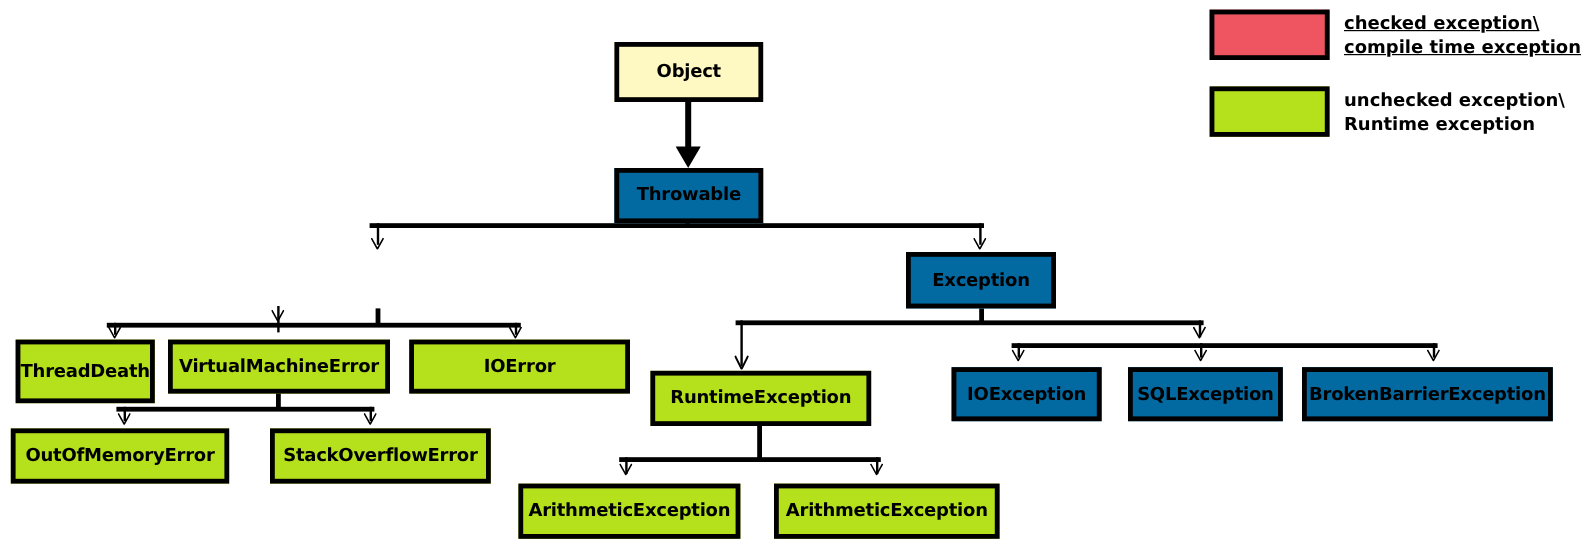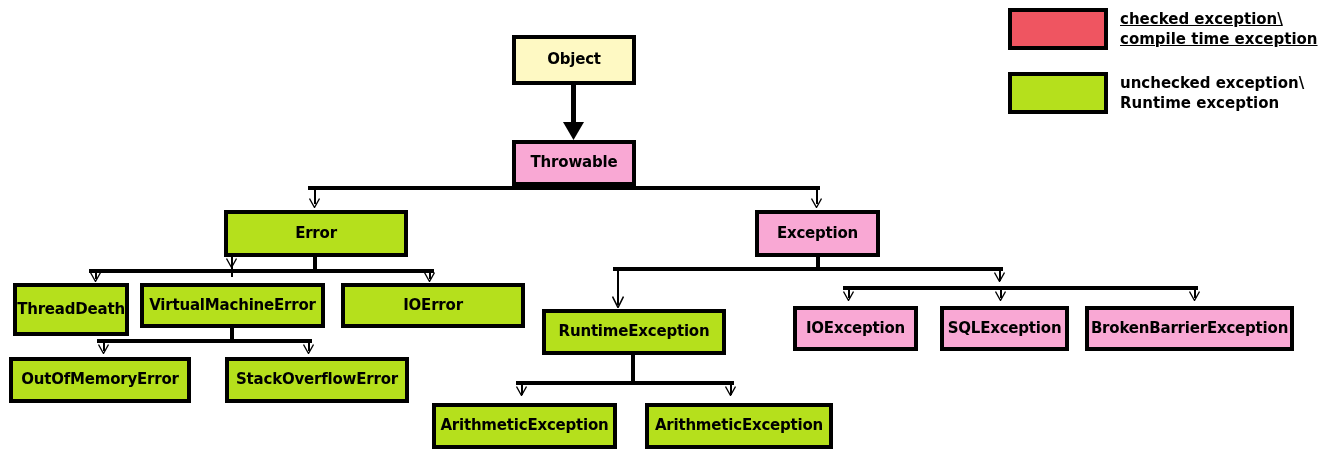--- a/index.html
+++ b/index.html
@@ -25,21 +25,21 @@
     text-align: center;
     font-weight: bold;
     font-size: 15px;
     color: #000000;
     line-height: 1.05;
     letter-spacing: -0.2px;
     white-space: nowrap;
     overflow: hidden;
   }
   .node.white { background: #fef9c3; }
-  .node.red   { background: #f9a8d4; }
+  .node.red   { background: #0369a1; }
   .node.green { background: #b5e01c; }
 
   .hbar {
     position: absolute;
     background: #000000;
     height: 4px;
   }
   .vbar {
     position: absolute;
     background: #000000;
@@ -193,21 +193,20 @@
   <div class="arrowhead" style="left:725px; top:386px;">
     <svg width="11" height="10" viewBox="0 0 11 10">
         <path d="M0.5 0.5 L5.5 9.5 L10.5 0.5" fill="none" stroke="#000000" stroke-width="1.3"></path>
       </svg>
   </div>
 
   <div class="node white" style="left:512px; top:35px; width:124px; height:50px;">Object</div>
 
   <div class="node red" style="left:512px; top:140px; width:124px; height:46px;">Throwable</div>
 
-  <div class="node green" style="left:224px; top:210px; width:184px; height:47px;">Error</div>
 
   <div class="node red" style="left:755px; top:210px; width:125px; height:47px;">Exception</div>
 
   <div class="node green" style="left:13px; top:283px; width:116px; height:53px;">ThreadDeath</div>
 
   <div class="node green" style="left:140px; top:283px; width:185px; height:45px;">VirtualMachineError</div>
 
   <div class="node green" style="left:341px; top:283px; width:184px; height:45px;">IOError</div>
 
   <div class="node green" style="left:9px; top:357px; width:182px; height:46px;">OutOfMemoryError</div>

